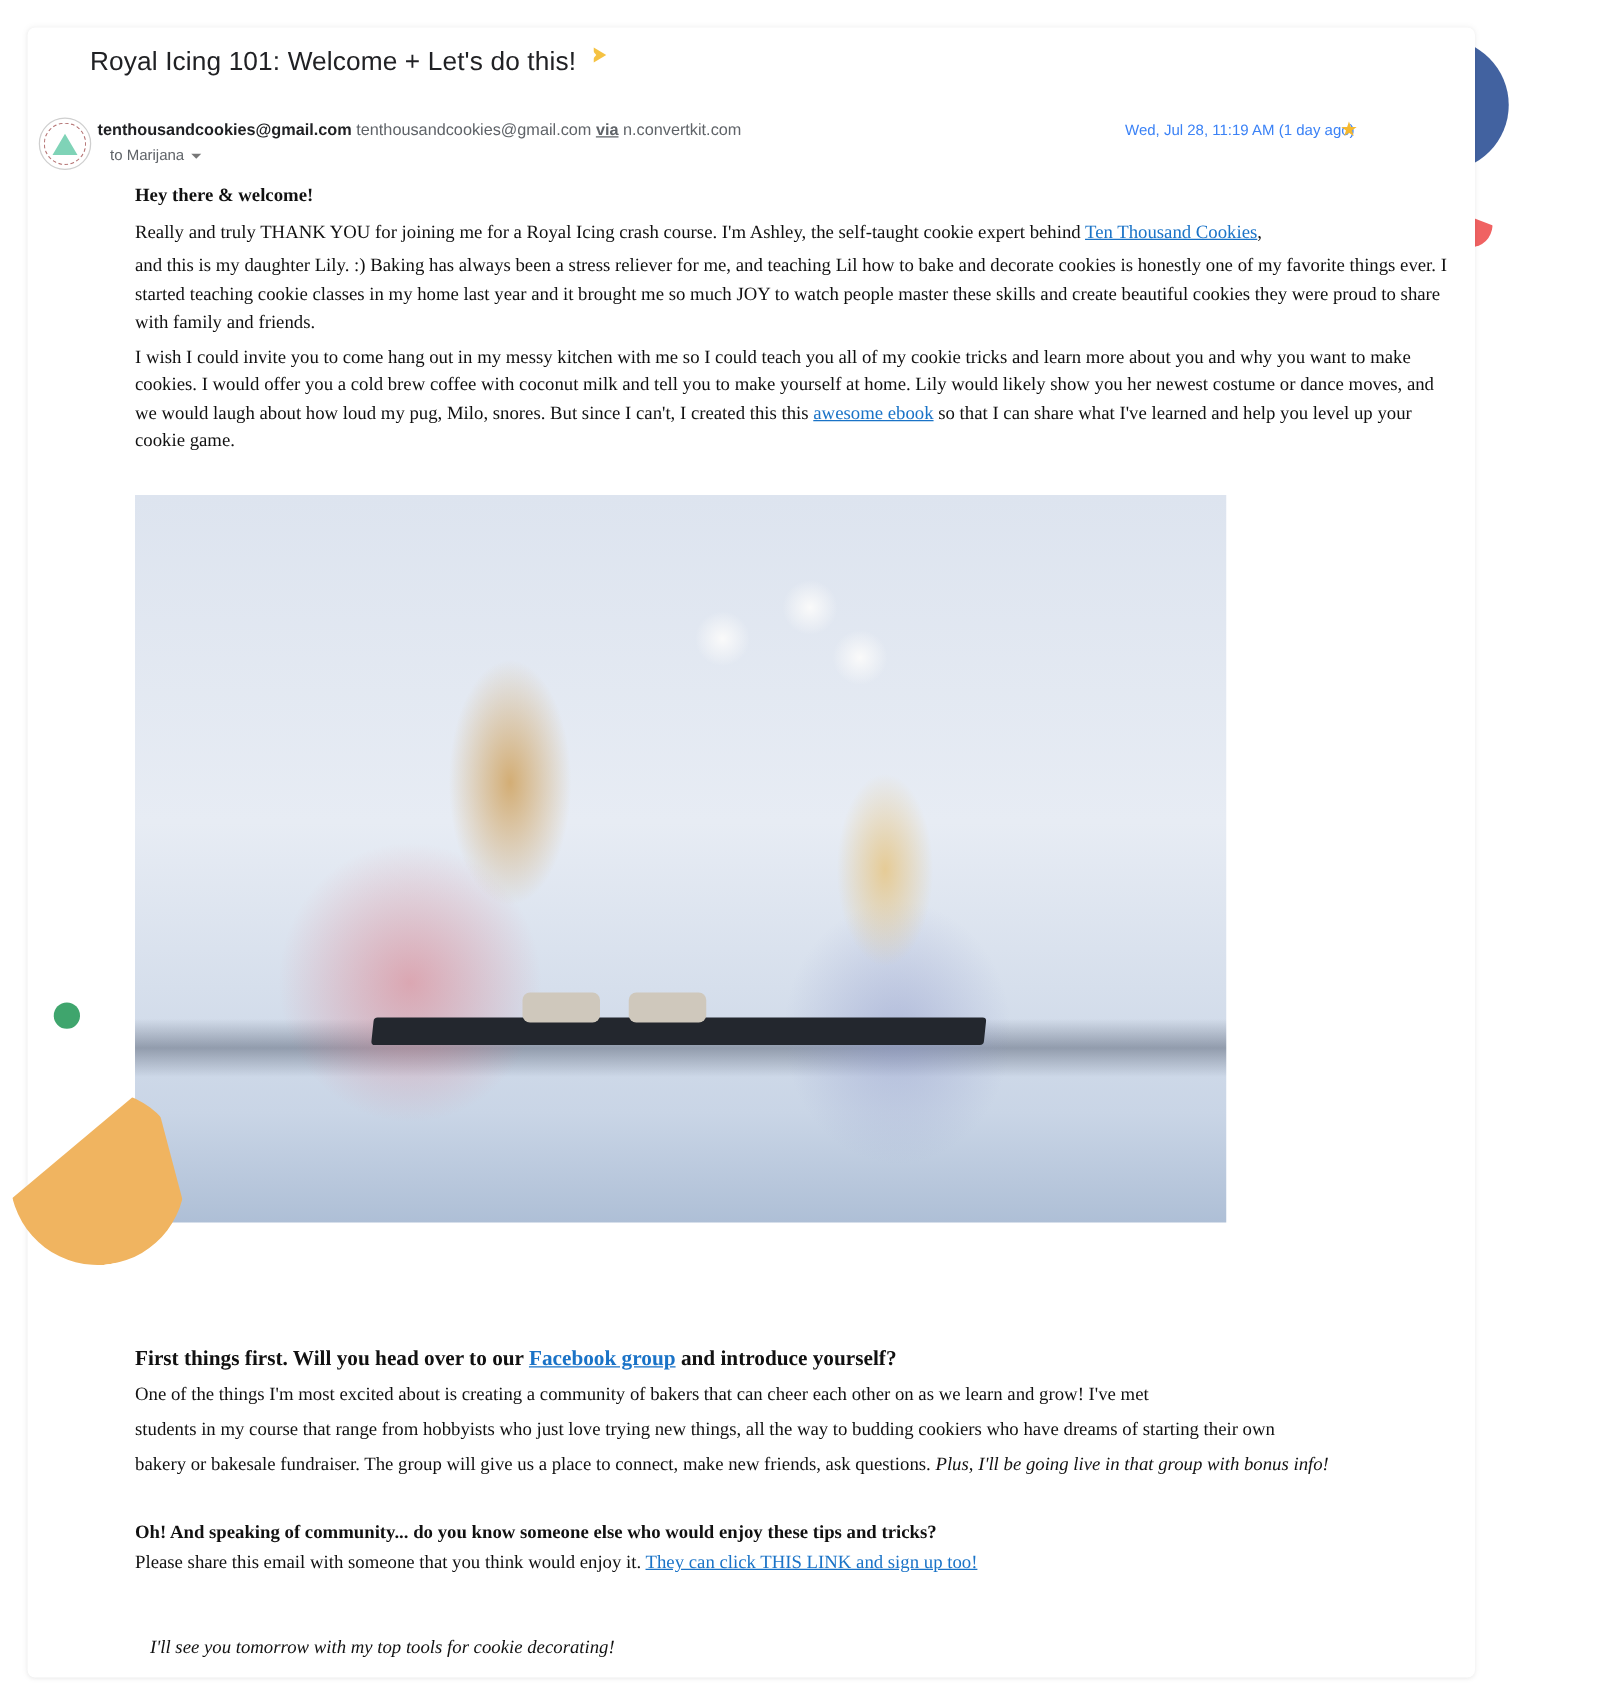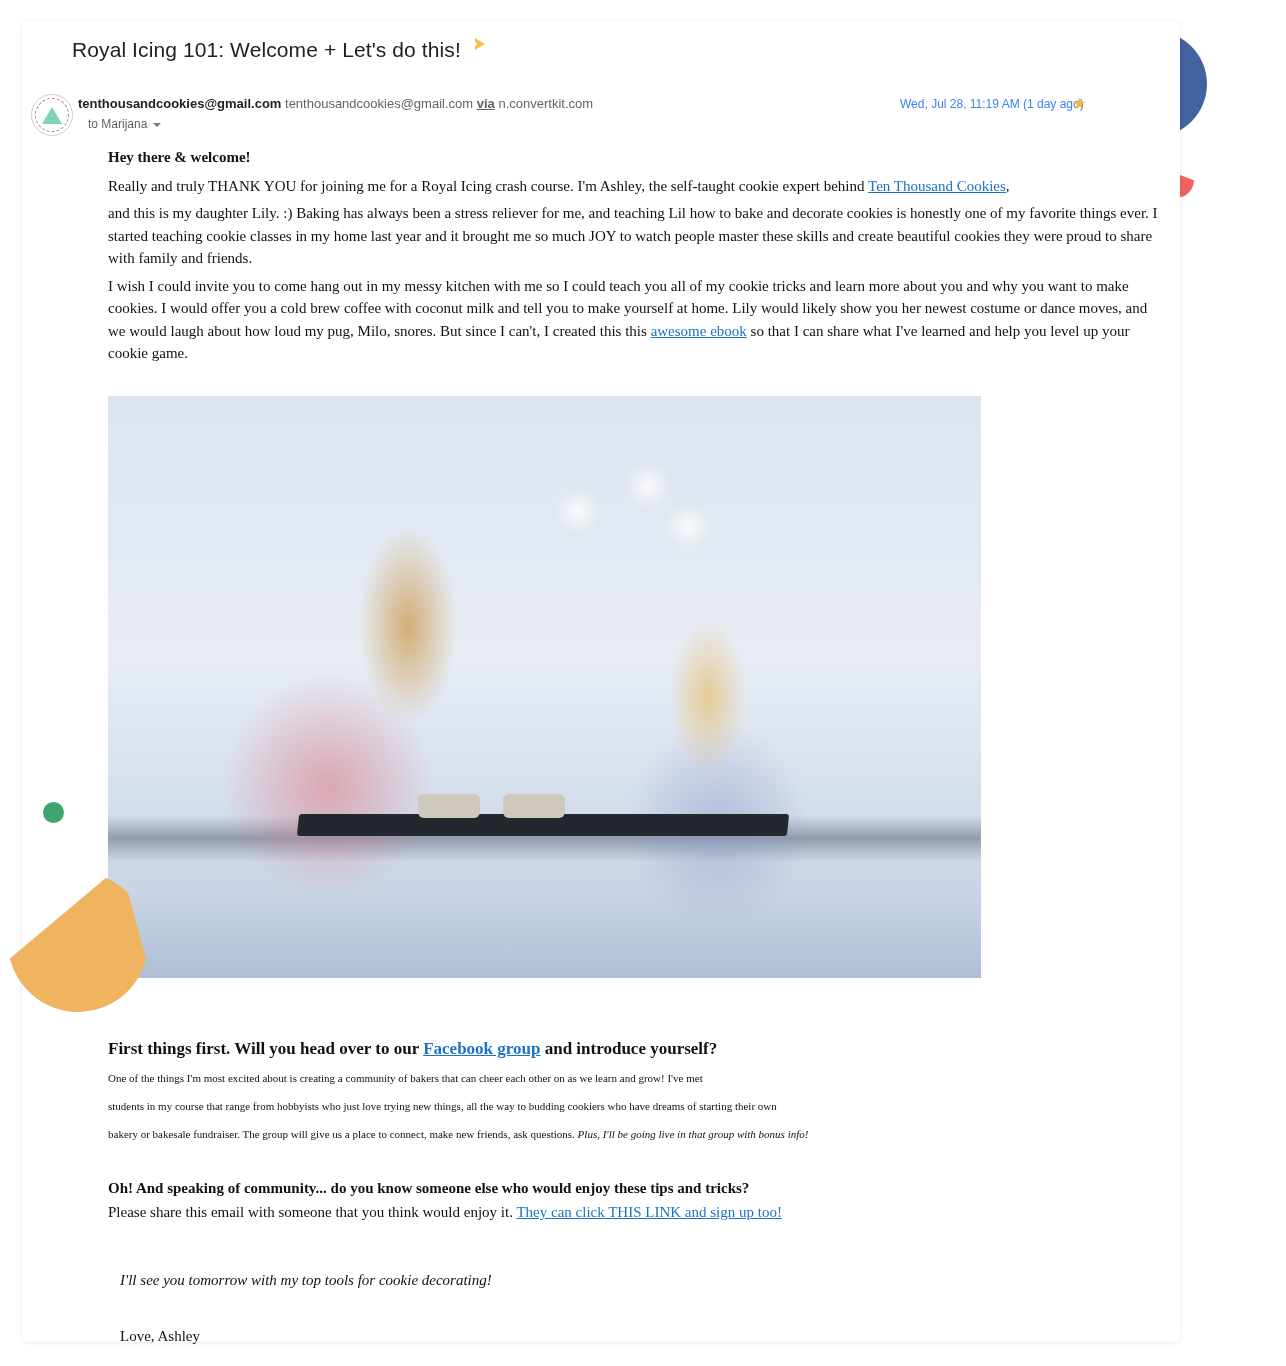--- a/index.html
+++ b/index.html
@@ -39,23 +39,23 @@
       radial-gradient(ellipse 130px 150px at 610px 430px, rgba(140,150,200,0.45), rgba(140,150,200,0) 70%),
       radial-gradient(circle 22px at 470px 115px, #fafafa, rgba(250,250,250,0) 100%),
       radial-gradient(circle 22px at 580px 130px, #fafafa, rgba(250,250,250,0) 100%),
       radial-gradient(circle 22px at 540px 90px, #fafafa, rgba(250,250,250,0) 100%),
       linear-gradient(180deg, rgba(0,0,0,0) 72%, rgba(30,40,60,0.35) 76%, rgba(0,0,0,0) 80%),
       linear-gradient(180deg, #dde4ef 0%, #e7ecf4 45%, #c9d5e6 85%, #aebfd6 100%);
   }
   .photo .tray { position:absolute; left:190px; top:418px; width:490px; height:22px; background:#23272e; transform:skewX(-6deg); border-radius:3px; }
   .photo .cookie { position:absolute; top:398px; width:62px; height:24px; background:#cfc8bc; border-radius:6px; }
 
-  .sec2 { position:absolute; left:86px; top:1016px; width:1060px; font-family:"Liberation Serif", serif; color:#111; }
+  .sec2 { position:absolute; left:86px; top:1054px; width:1060px; font-family:"Liberation Serif", serif; color:#111; }
   .h-fb { font-weight:bold; font-size:17px; line-height:22px; margin:0; }
-  .small-p { font-size:11px; line-height:28px; margin:4px 0 0 0; }
+  .small-p { font-size:15px; line-height:28px; margin:4px 0 0 0; }
   .h-community { font-weight:bold; font-size:15px; margin:0; position:absolute; top:142px; left:0; white-space:nowrap; }
   .share { position:absolute; top:166px; left:0; font-size:15px; white-space:nowrap; }
   .seeyou { position:absolute; top:222px; left:0; font-size:15px; font-style:italic; white-space:nowrap; }
   .signoff { position:absolute; top:278px; left:0; font-size:15px; white-space:nowrap; }
 
   .deco { position:absolute; }
   .deco-blue { left:1101px; top:31px; width:106px; height:106px; border-radius:50%; background:#4262a0; }
   .deco-red { left:1158px; top:162px; width:36px; height:36px; border-radius:50%; background:#f06262; clip-path: polygon(0 0, 100% 60%, 100% 100%, 0 100%); transform:rotate(-10deg); }
   .deco-green { left:43px; top:802px; width:21px; height:21px; border-radius:50%; background:#3fa56d; }
   .deco-orange { left:8px; top:872px; width:140px; height:140px; border-radius:50%; background:#f0b460; clip-path: polygon(0 55%, 88% 0, 100% 100%, 0 100%); transform:rotate(-8deg); }

